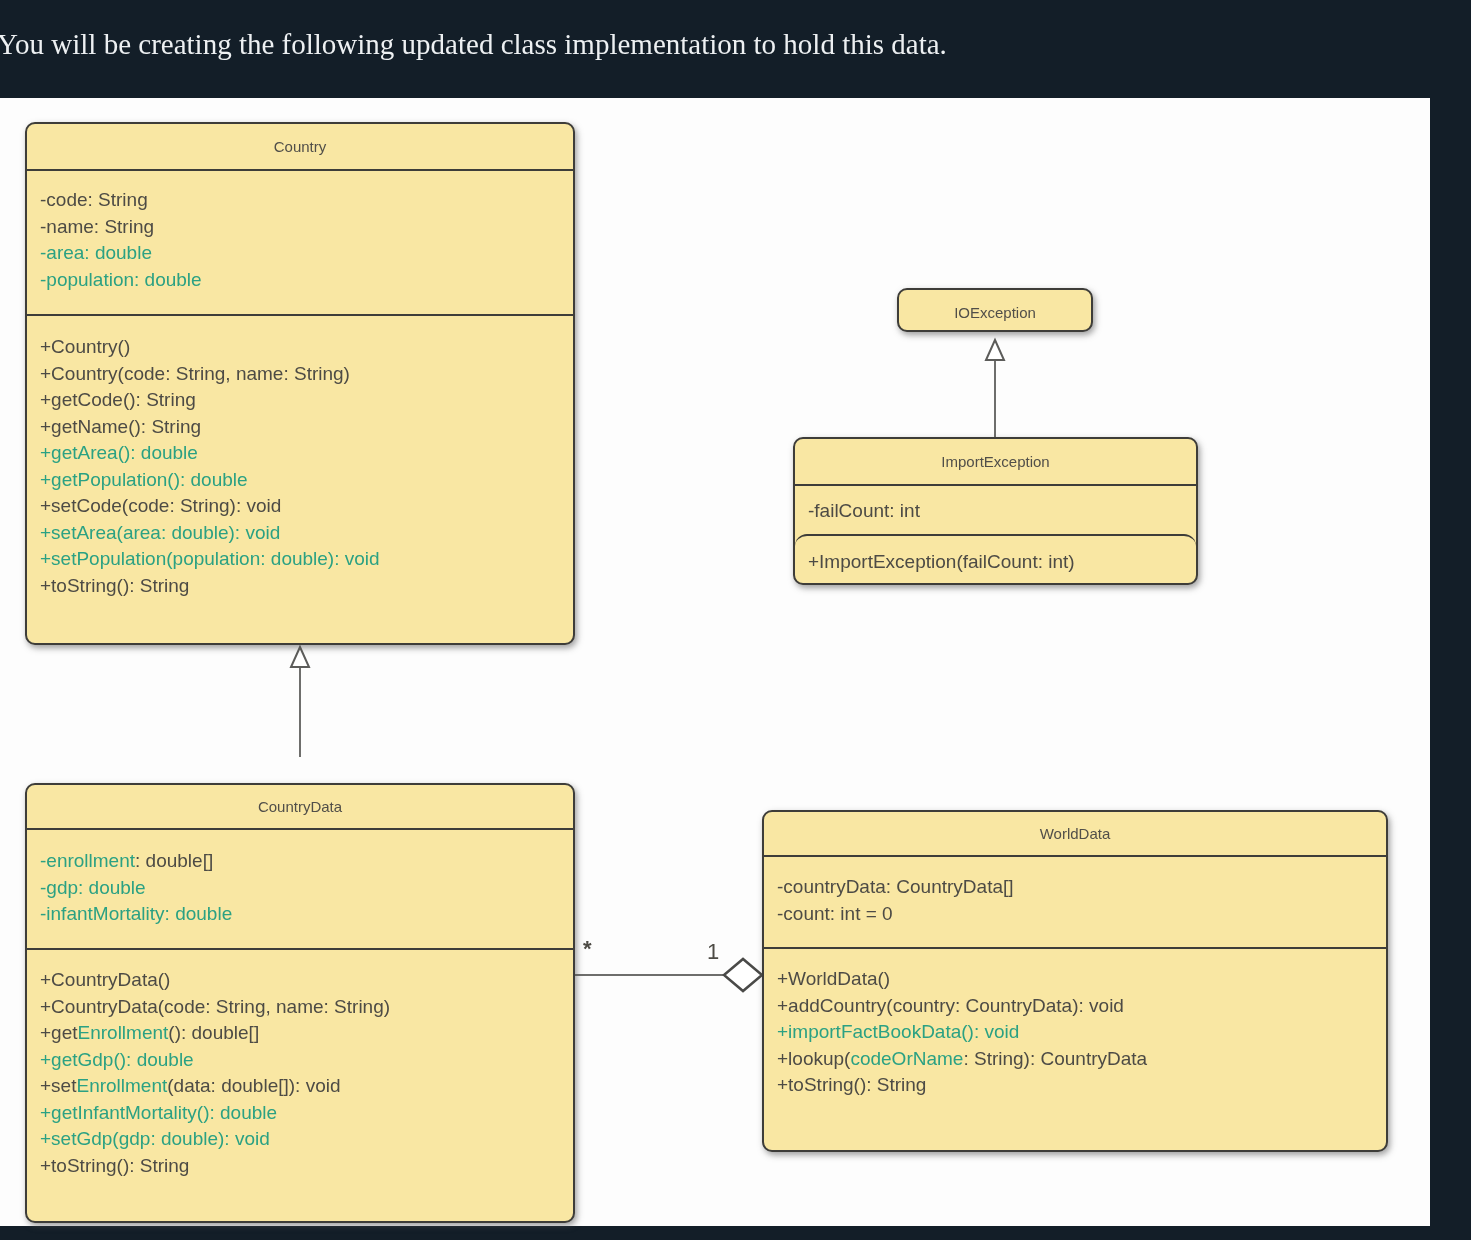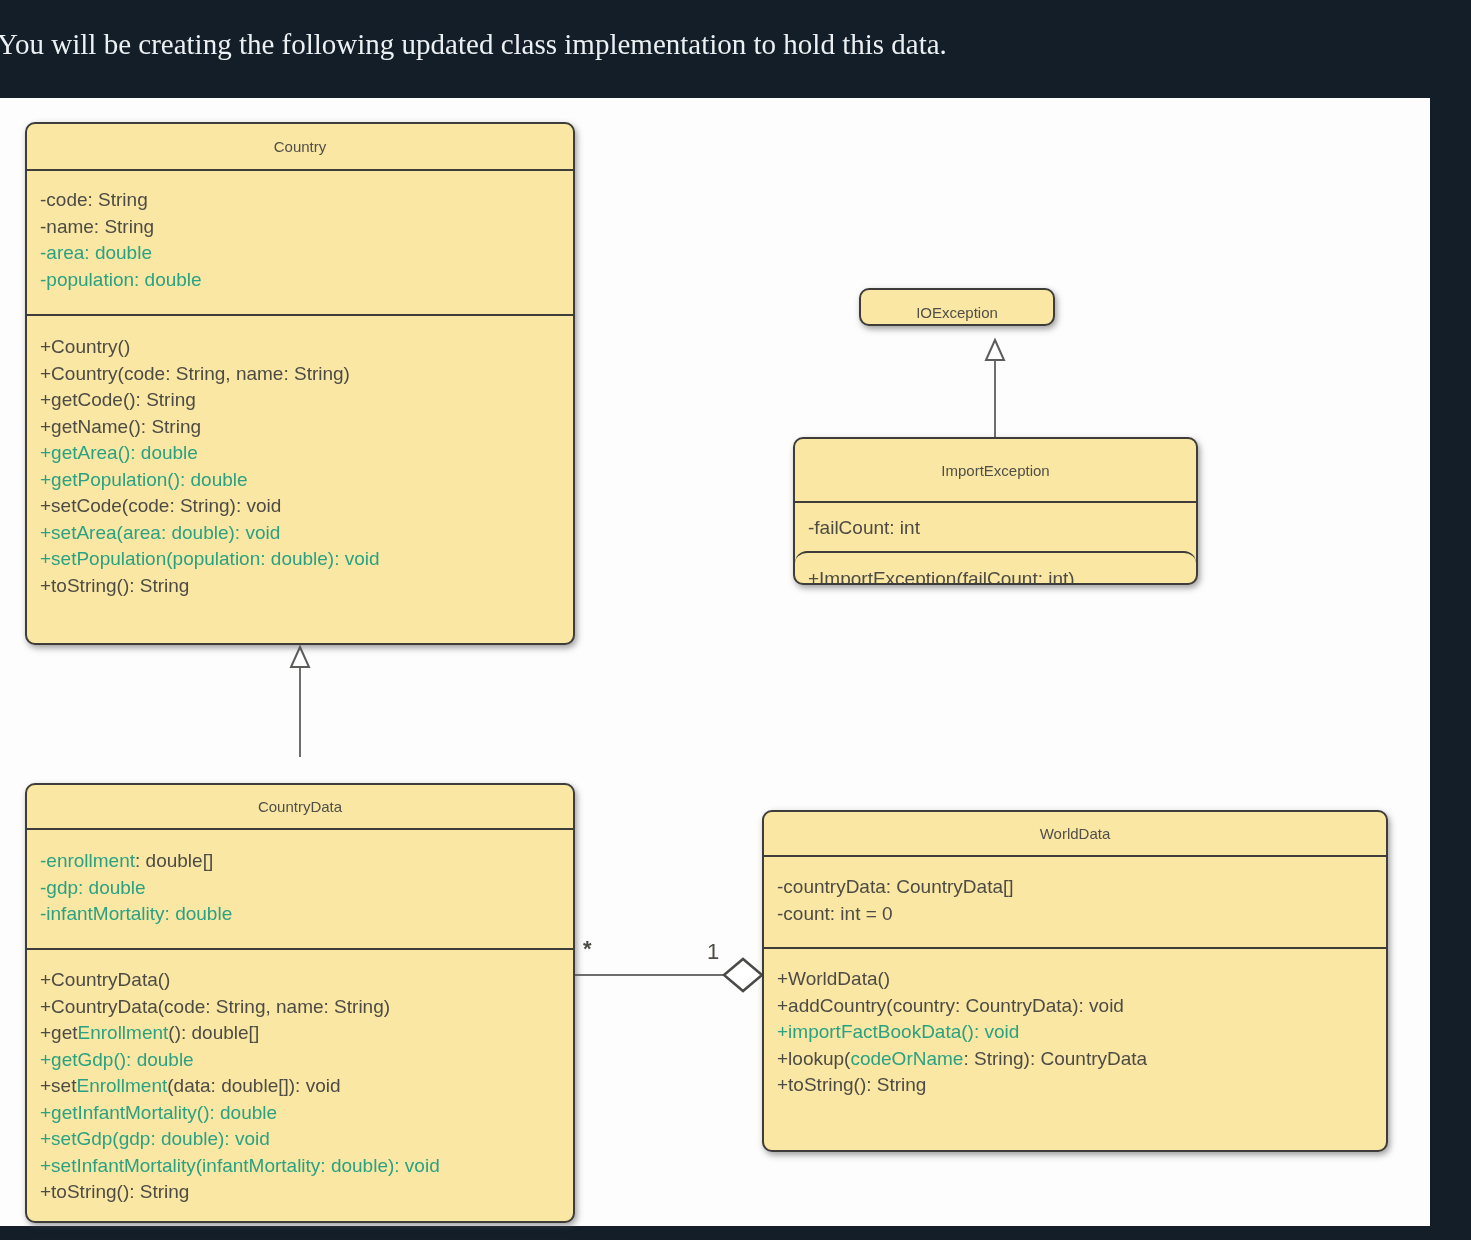--- a/index.html
+++ b/index.html
@@ -111,26 +111,26 @@
         <div class="uml-line"><span class="seg-d">+getName(): String</span></div>
         <div class="uml-line"><span class="seg-g">+getArea(): double</span></div>
         <div class="uml-line"><span class="seg-g">+getPopulation(): double</span></div>
         <div class="uml-line"><span class="seg-d">+setCode(code: String): void</span></div>
         <div class="uml-line"><span class="seg-g">+setArea(area: double): void</span></div>
         <div class="uml-line"><span class="seg-g">+setPopulation(population: double): void</span></div>
         <div class="uml-line"><span class="seg-d">+toString(): String</span></div>
       </div>
   </div>
 
-  <div class="uml-box" style="left:859px; top:190px; width:196px; height:38px;">
+  <div class="uml-box" style="left:897px; top:190px; width:196px; height:44px;">
     <div class="uml-title" style="height:45px;">IOException</div>
   </div>
 
   <div class="uml-box" style="left:793px; top:339px; width:405px; height:148px;">
-    <div class="uml-title" style="height:62px;">ImportException</div>
+    <div class="uml-title" style="height:45px;">ImportException</div>
     <div class="uml-section" style="height:50px; padding-top:12px;">
         <div class="uml-line"><span class="seg-d">-failCount: int</span></div>
       </div>
     <div class="uml-section" style="height:53px; padding-top:13px;border-radius:12px;">
         <div class="uml-line"><span class="seg-d">+ImportException(failCount: int)</span></div>
       </div>
   </div>
 
   <div class="uml-box" style="left:25px; top:659px; width:550px; height:440px;margin-top:26px;">
     <div class="uml-title" style="height:43px;">CountryData</div>
@@ -140,21 +140,20 @@
         <div class="uml-line"><span class="seg-g">-infantMortality: double</span></div>
       </div>
     <div class="uml-section" style="height:219px; padding-top:17px;">
         <div class="uml-line"><span class="seg-d">+CountryData()</span></div>
         <div class="uml-line"><span class="seg-d">+CountryData(code: String, name: String)</span></div>
         <div class="uml-line"><span class="seg-d">+get</span><span class="seg-g">Enrollment</span><span class="seg-d">(): double[]</span></div>
         <div class="uml-line"><span class="seg-g">+getGdp(): double</span></div>
         <div class="uml-line"><span class="seg-d">+set</span><span class="seg-g">Enrollment</span><span class="seg-d">(data: double[]): void</span></div>
         <div class="uml-line"><span class="seg-g">+getInfantMortality(): double</span></div>
         <div class="uml-line"><span class="seg-g">+setGdp(gdp: double): void</span></div>
-        <div class="uml-line"><span class="seg-g">+setInfantMortality(infantMortality: double): void</span></div>
         <div class="uml-line"><span class="seg-d">+toString(): String</span></div>
       </div>
   </div>
 
   <div class="uml-box" style="left:762px; top:712px; width:626px; height:342px;">
     <div class="uml-title" style="height:43px;">WorldData</div>
     <div class="uml-section" style="height:92px; padding-top:17px;">
         <div class="uml-line"><span class="seg-d">-countryData: CountryData[]</span></div>
         <div class="uml-line"><span class="seg-d">-count: int = 0</span></div>
       </div>

